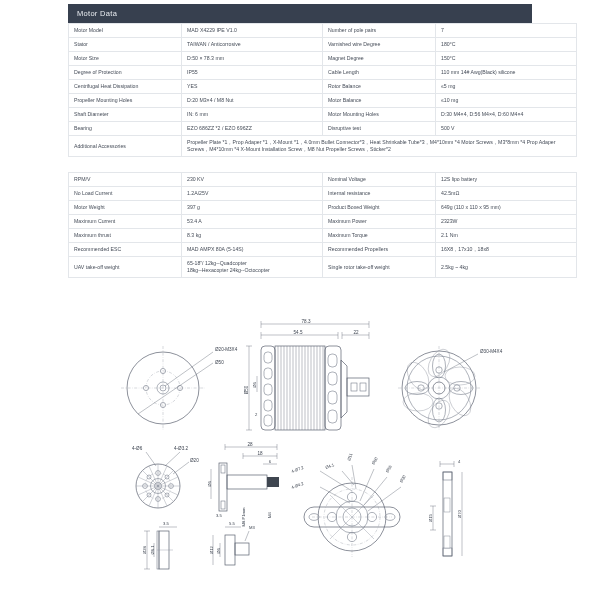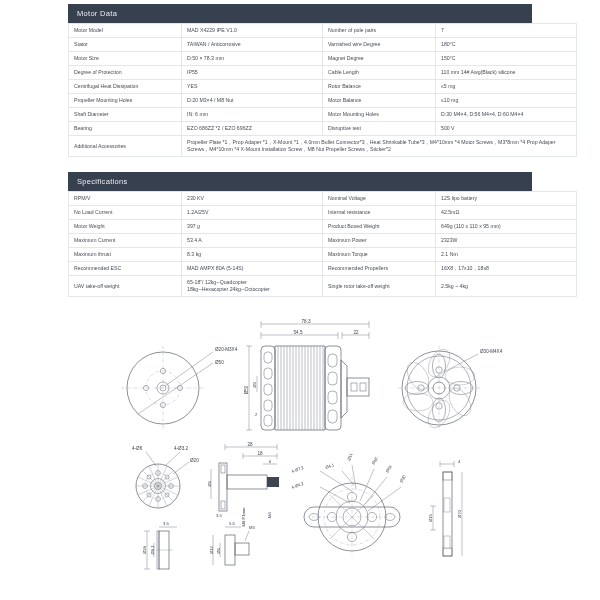--- a/index.html
+++ b/index.html
@@ -103,21 +103,20 @@
           </tr>
           <tr>
             <td class="k tall">Additional Accessories</td>
             <td class="acc tall" colspan="3">Propeller Plate *1，Prop Adaper *1，X-Mount *1，4.0mm Bullet Connector*3，Heat Shrinkable Tube*3，M4*10mm *4 Motor Screws，M3*8mm *4 Prop Adaper Screws，M4*10mm *4 X-Mount Installation Screw，M8 Nut Propeller Screws，Sticker*2</td>
           </tr>
         </tbody>
     </table>
   </div>
 
   <div class="tbl-wrap" style="top:172px;">
-    <div class="sec-head">Specifications</div>
     <table class="spec">
       <tbody id="spec-rows">
           <tr>
             <td class="k">RPM/V</td>
             <td class="v">230 KV</td>
             <td class="k2">Nominal Voltage</td>
             <td class="v2">12S lipo battery</td>
           </tr>
           <tr>
             <td class="k">No Load Current</td>

